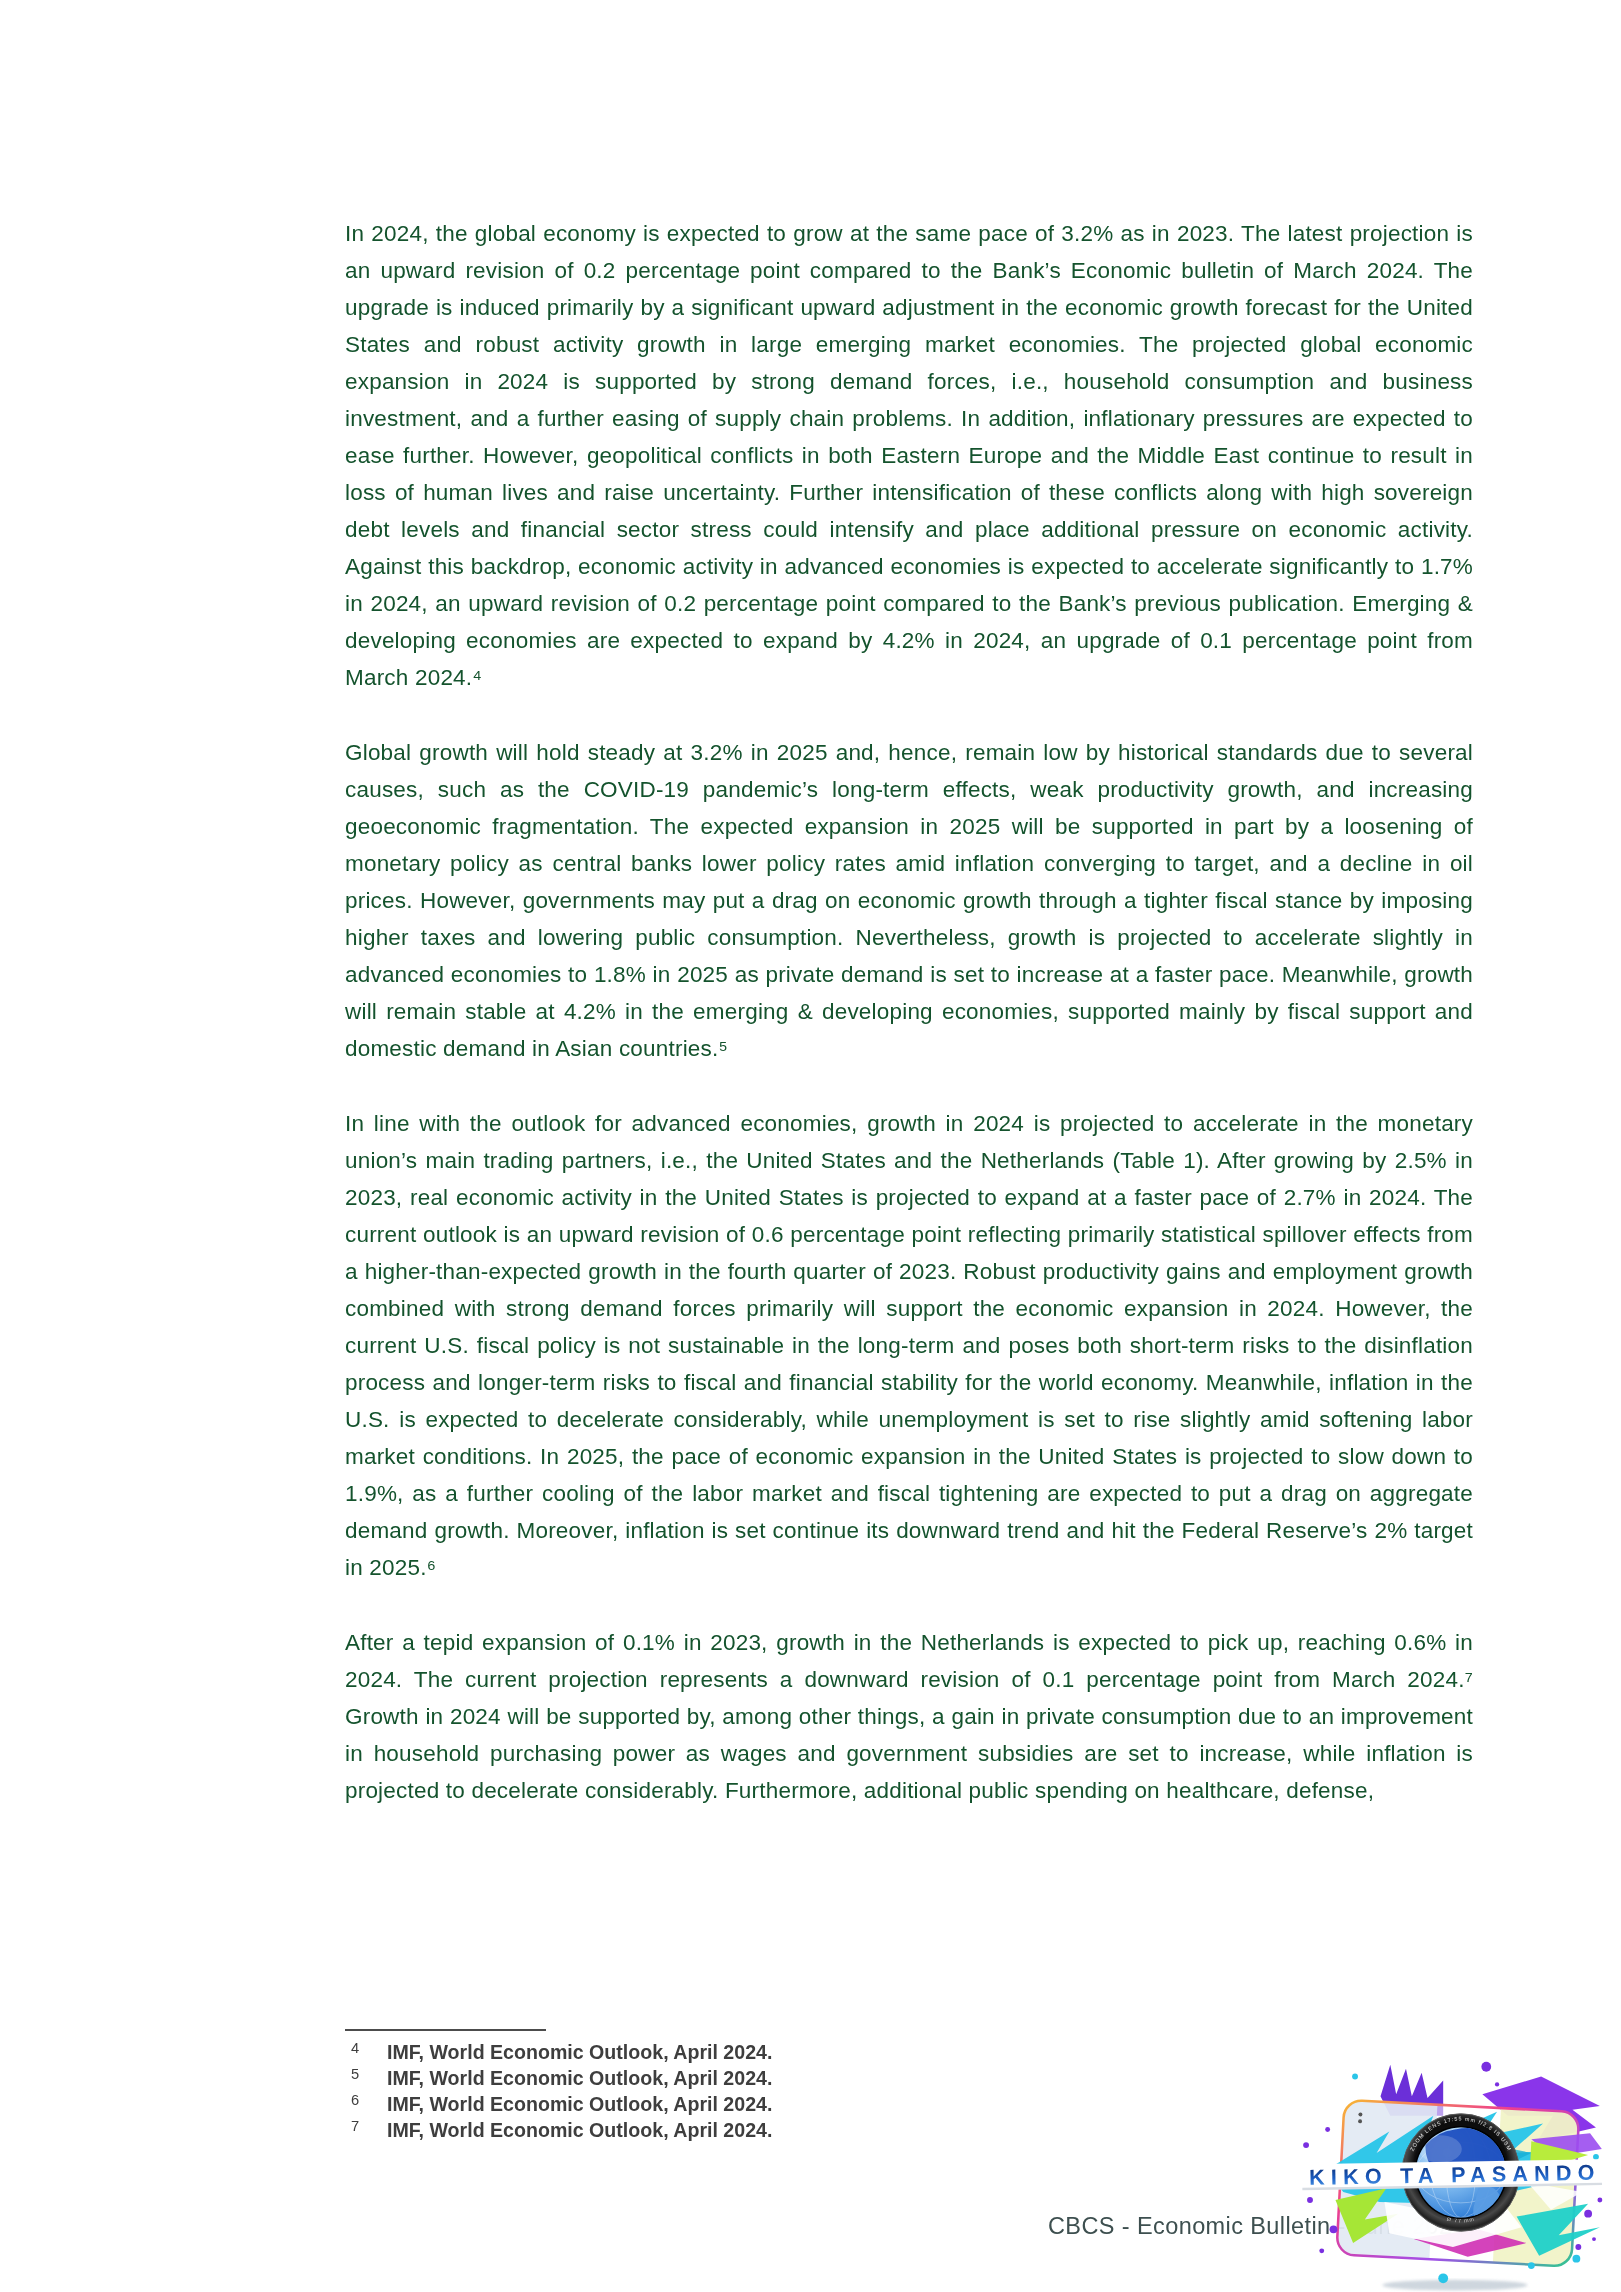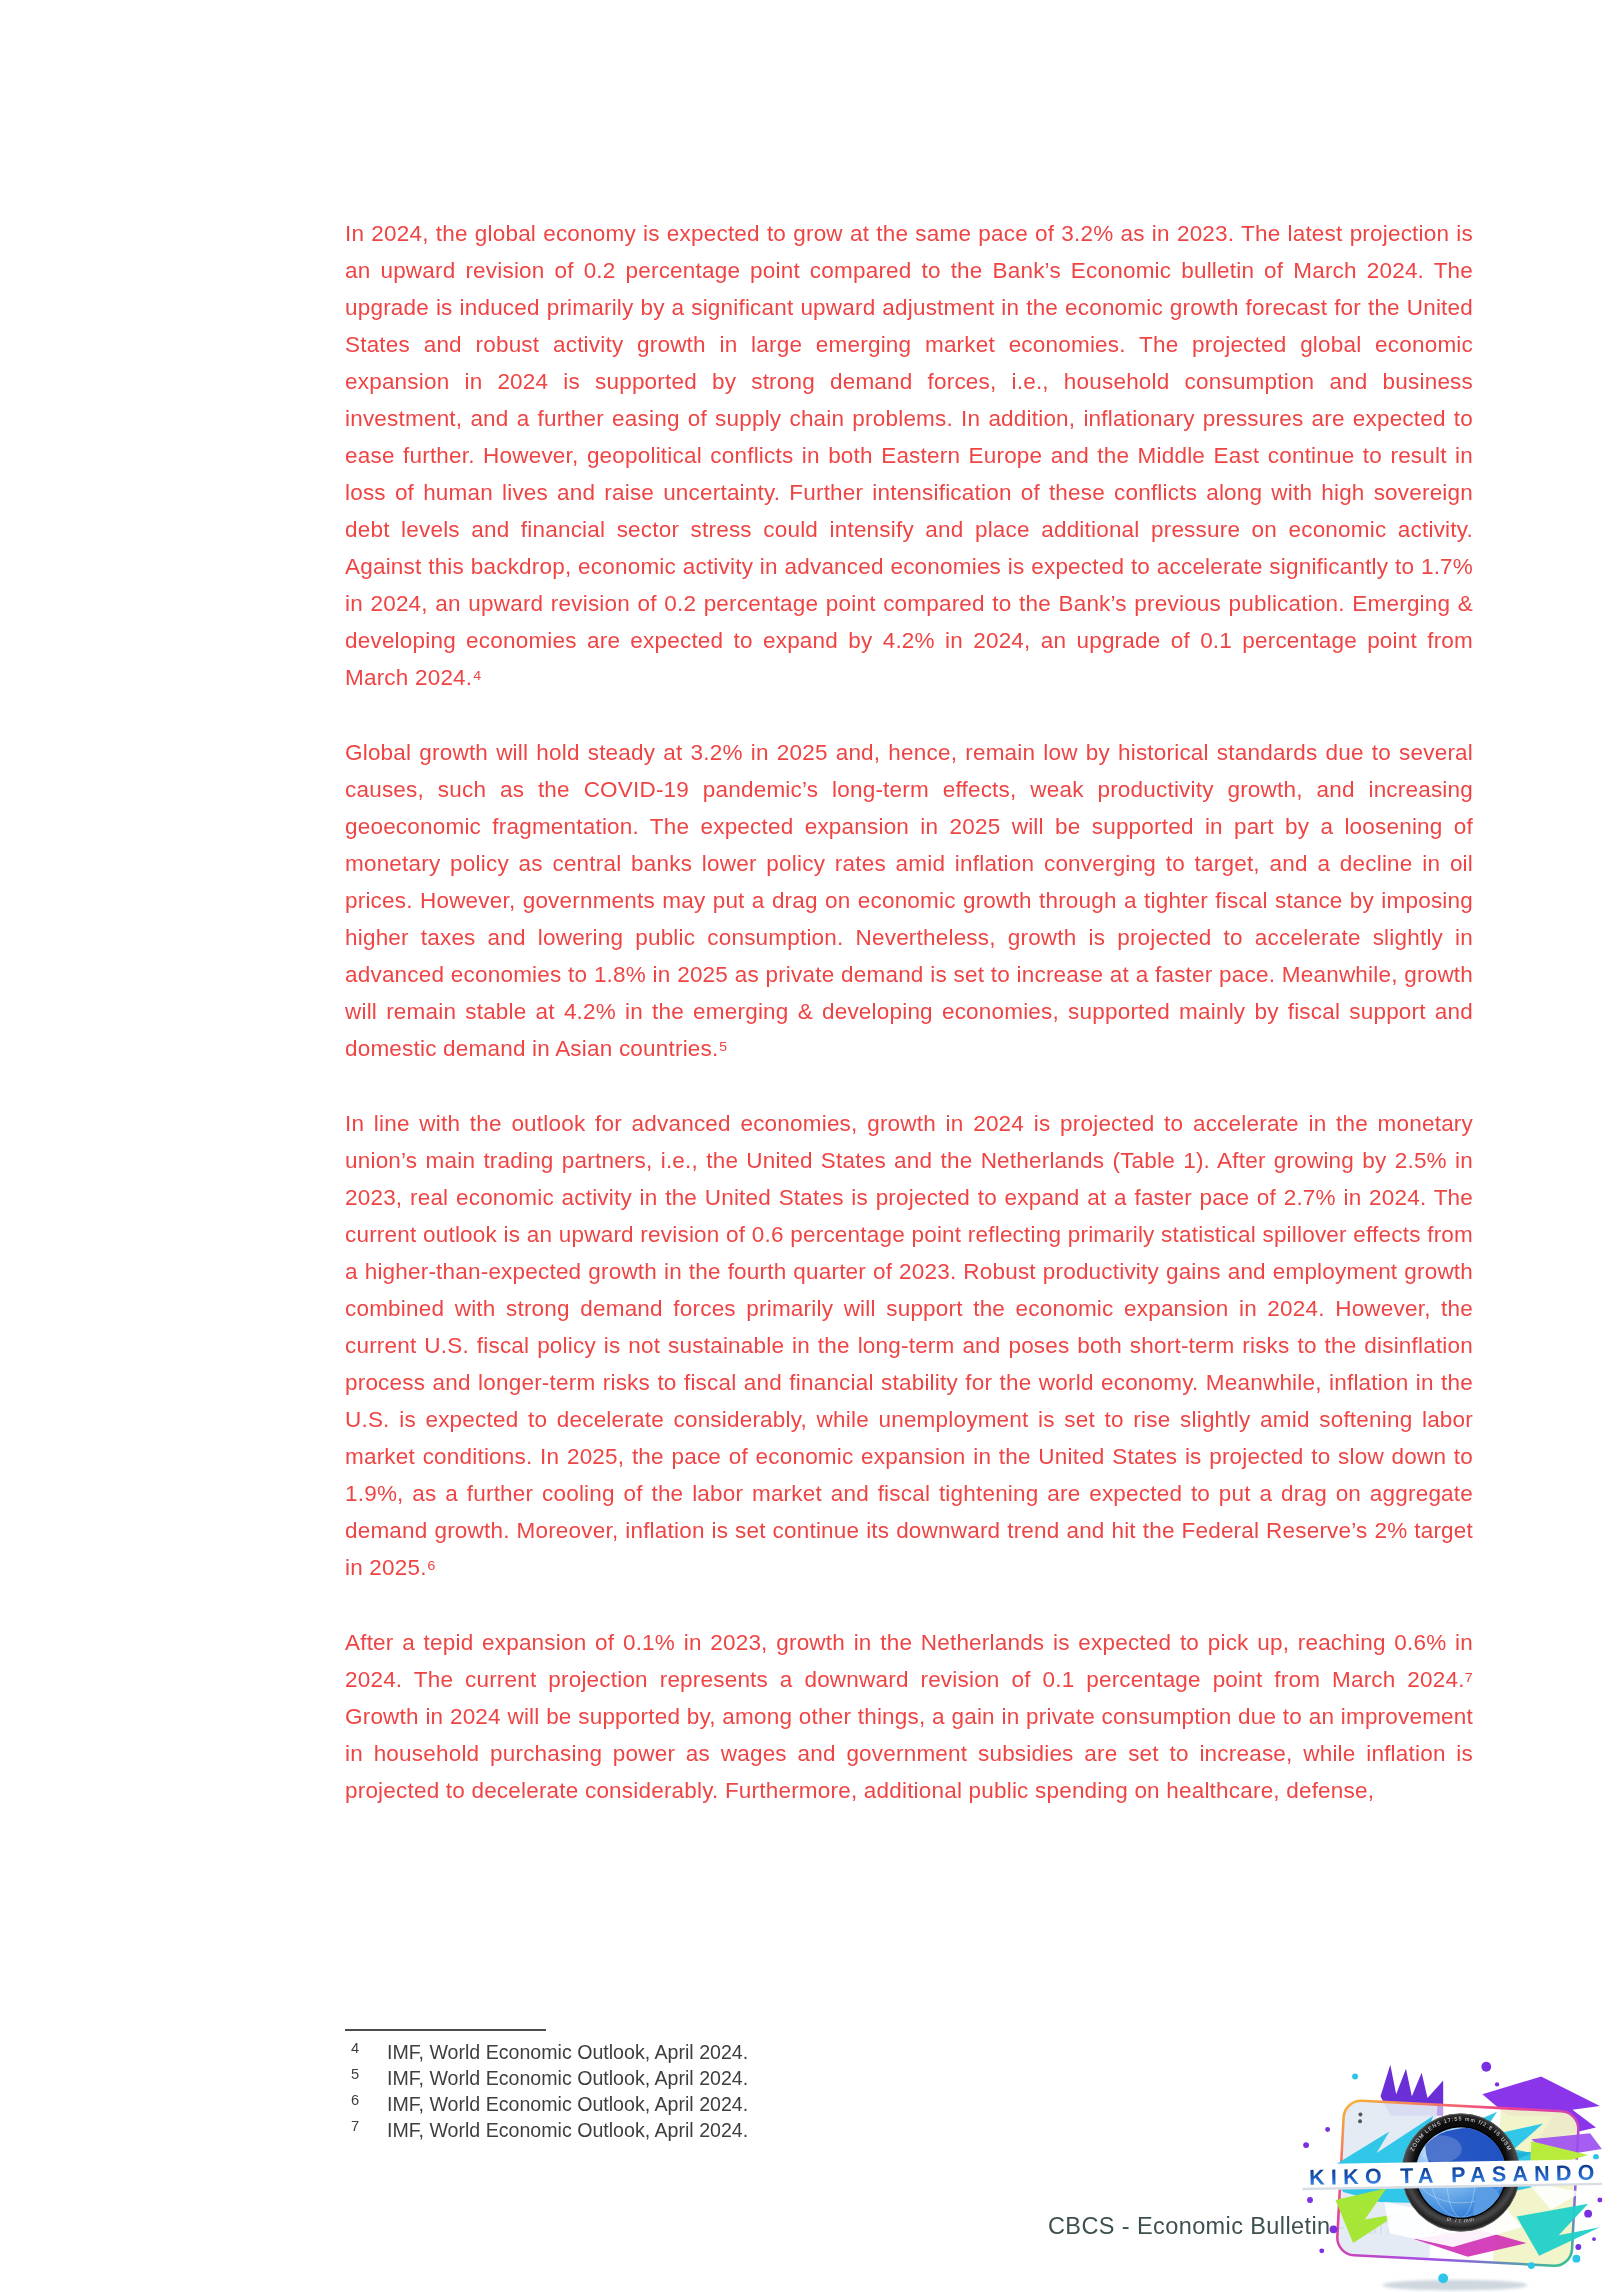--- a/index.html
+++ b/index.html
@@ -4,27 +4,27 @@
 <style>
   * { margin:0; padding:0; box-sizing:border-box; }
   html, body { width:1621px; height:2293px; background:#ffffff; }
   .page {
     position:relative; width:1621px; height:2293px; overflow:hidden;
     font-family:"Liberation Sans", sans-serif; color:#3e3e3e; background:#ffffff;
   }
   .content { position:absolute; left:345px; top:215px; width:1128px; }
   .content p {
     font-size:22.5px; line-height:37px; text-align:justify;
-    letter-spacing:0.2px; margin:0 0 38px 0; color:#ef4444;
+    letter-spacing:0.2px; margin:0 0 38px 0; color:#14532d;
   }
   .footnotes { position:absolute; left:345px; top:2029px; width:706px; color:#3e3e3e; }
   .fn-rule { width:201px; border-top:2px solid #4c4c4c; margin-bottom:7.8px; }
   .fn-row { display:flex; align-items:flex-start; font-size:19.6px; line-height:26px; }
   .fn-marker { flex:0 0 42px; padding-left:5.9px; font-size:14.7px; line-height:26px; transform:translateY(-3.9px); }
-  .fn-text { flex:1; }
+  .fn-text { flex:1;font-weight:bold; }
   .footer {
     position:absolute; left:1048px; top:2213px; z-index:1;
     font-size:23.5px; letter-spacing:0.4px; color:#3d4f4f; white-space:nowrap;
   }
   .logo { position:absolute; left:1296px; top:2055px; width:312px; height:237px; z-index:2; }
   .logo svg { display:block; width:312px; height:237px; }
 </style>
 </head>
 <body>
 

